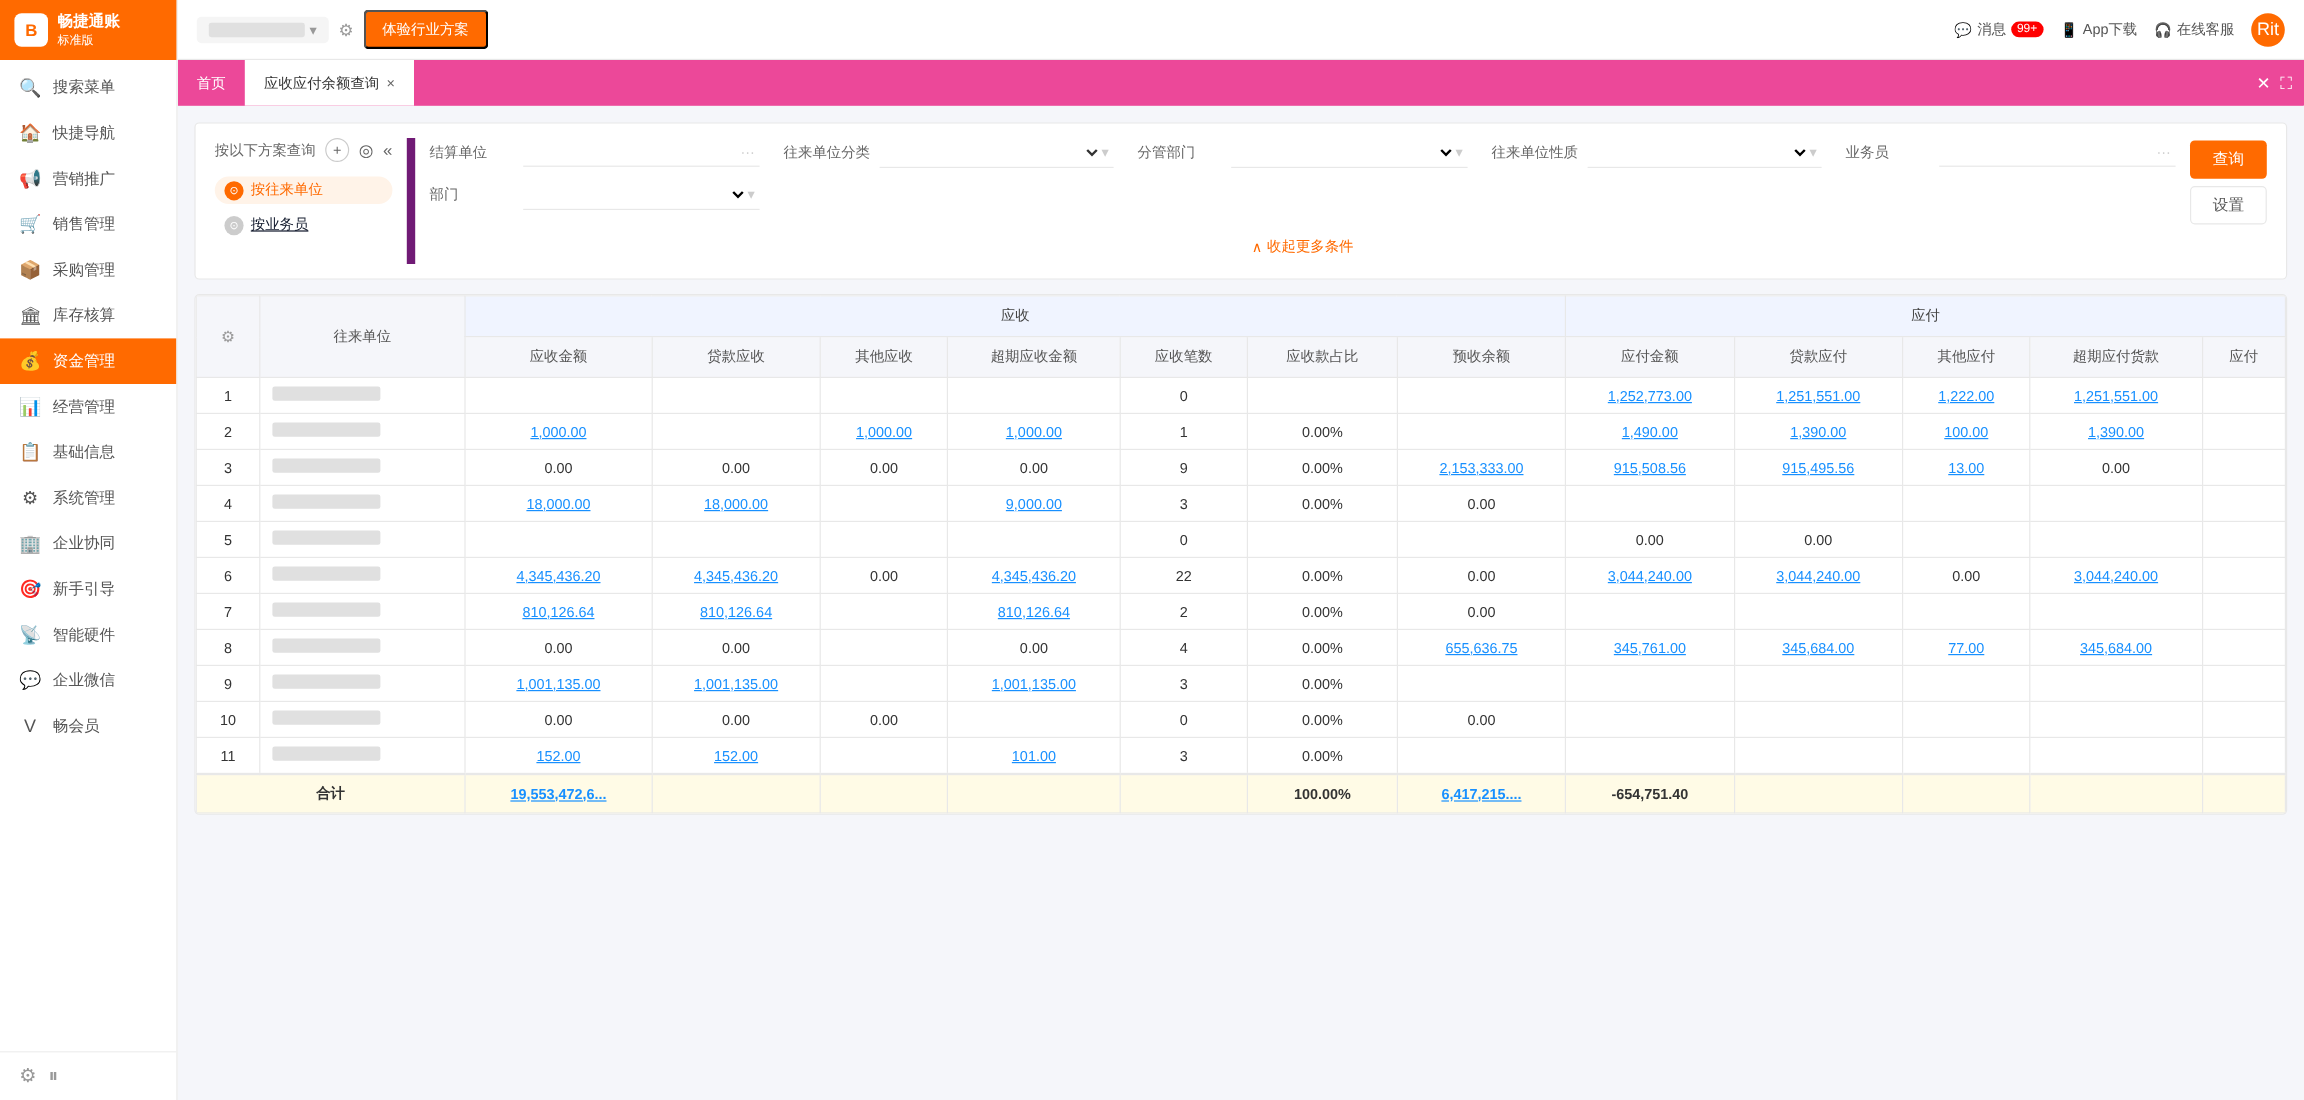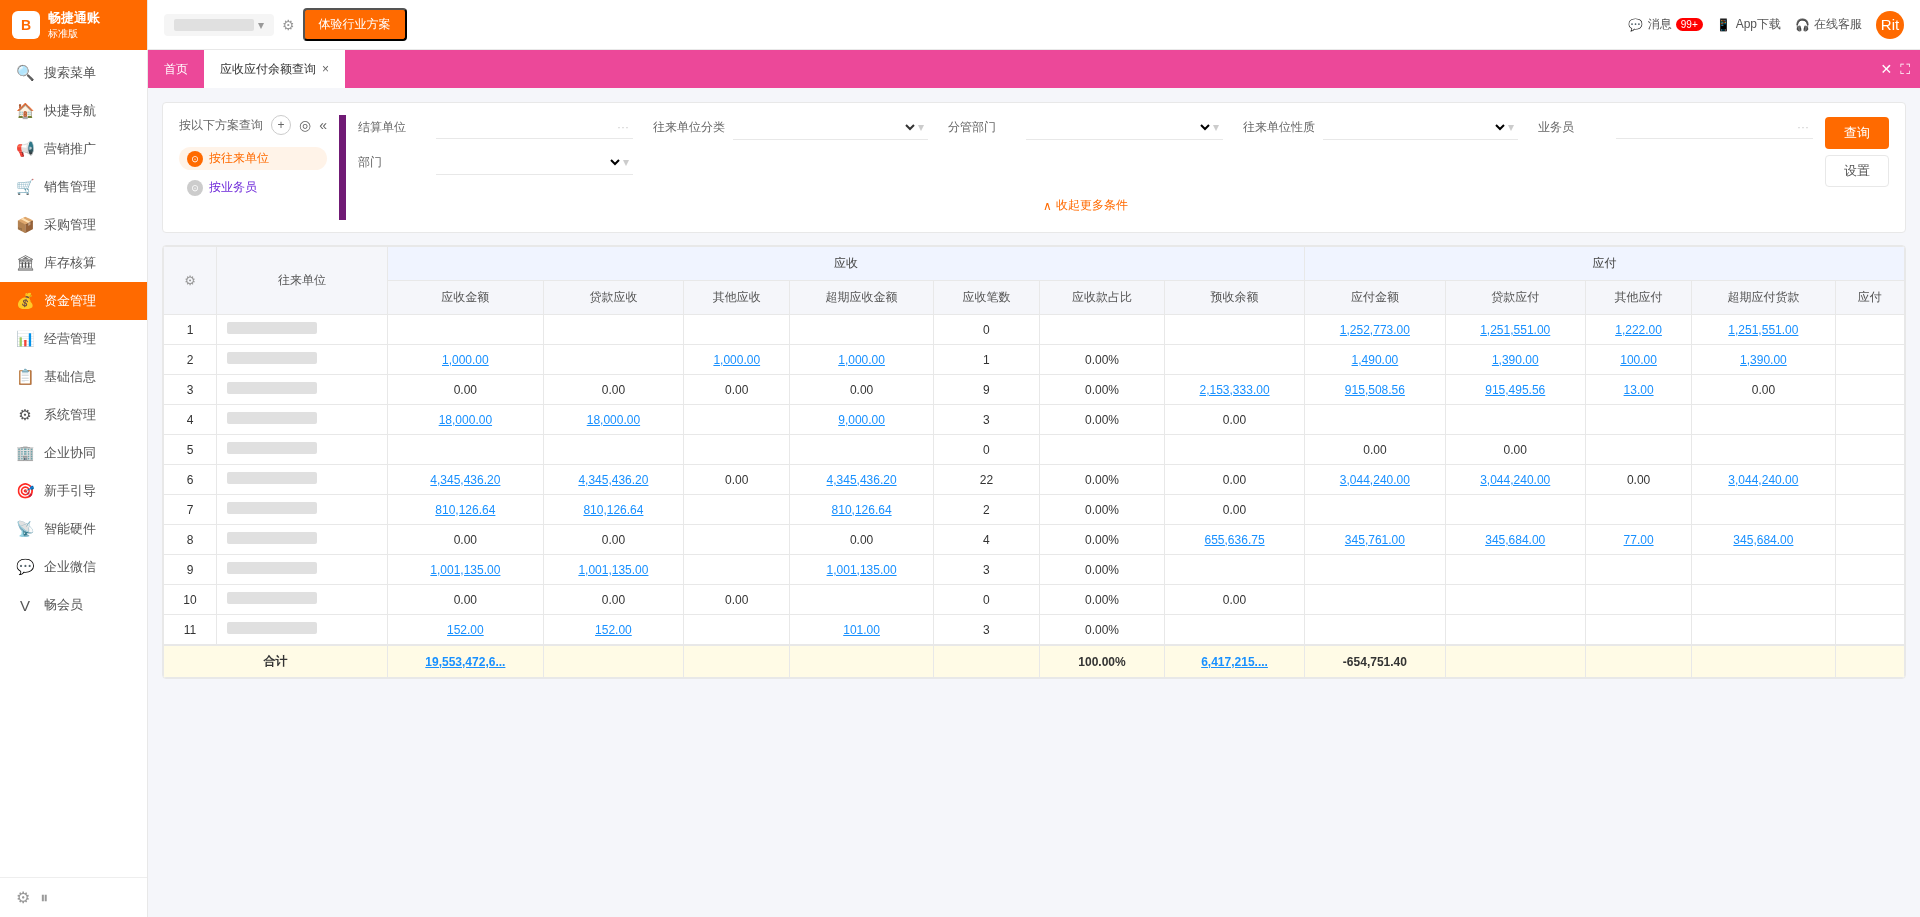--- a/index.html
+++ b/index.html
@@ -86,21 +86,21 @@
     .filter-icon-btn { color: #666; cursor: pointer; font-size: 14px; }
 
     
     .filter-views { display: flex; flex-direction: column; gap: 6px; margin-bottom: 12px; }
     .filter-view-item { display: flex; align-items: center; gap: 6px; cursor: pointer; padding: 3px 8px; border-radius: 12px; font-size: 12px; }
     .filter-view-item.active { background: #fff3e8; }
     .filter-view-icon { width: 16px; height: 16px; border-radius: 50%; display: flex; align-items: center; justify-content: center; font-size: 9px; }
     .filter-view-icon.orange { background: #ff6a00; color: #fff; }
     .filter-view-icon.gray { background: #ccc; color: #fff; }
     .filter-view-label { color: #ff6a00; font-size: 12px; }
-    .filter-view-label2 { color: #6d28d9; font-size: 12px; }
+    .filter-view-label2 { color: #0f172a; font-size: 12px; text-decoration: underline; }
     .filter-row { display: flex; align-items: center; gap: 8px; }
     .filter-label { color: #666; font-size: 12px; white-space: nowrap; min-width: 70px; }
     .filter-input {
       flex: 1; border: none; border-bottom: 1px solid #e8e8e8; padding: 4px 6px;
       font-size: 12px; outline: none; color: #333; display: flex; align-items: center; justify-content: space-between;
     }
 
     .filter-collapse-btn {
       display: flex; align-items: center; justify-content: center; gap: 4px;
       color: #ff6a00; font-size: 12px; cursor: pointer; margin-top: 8px;

